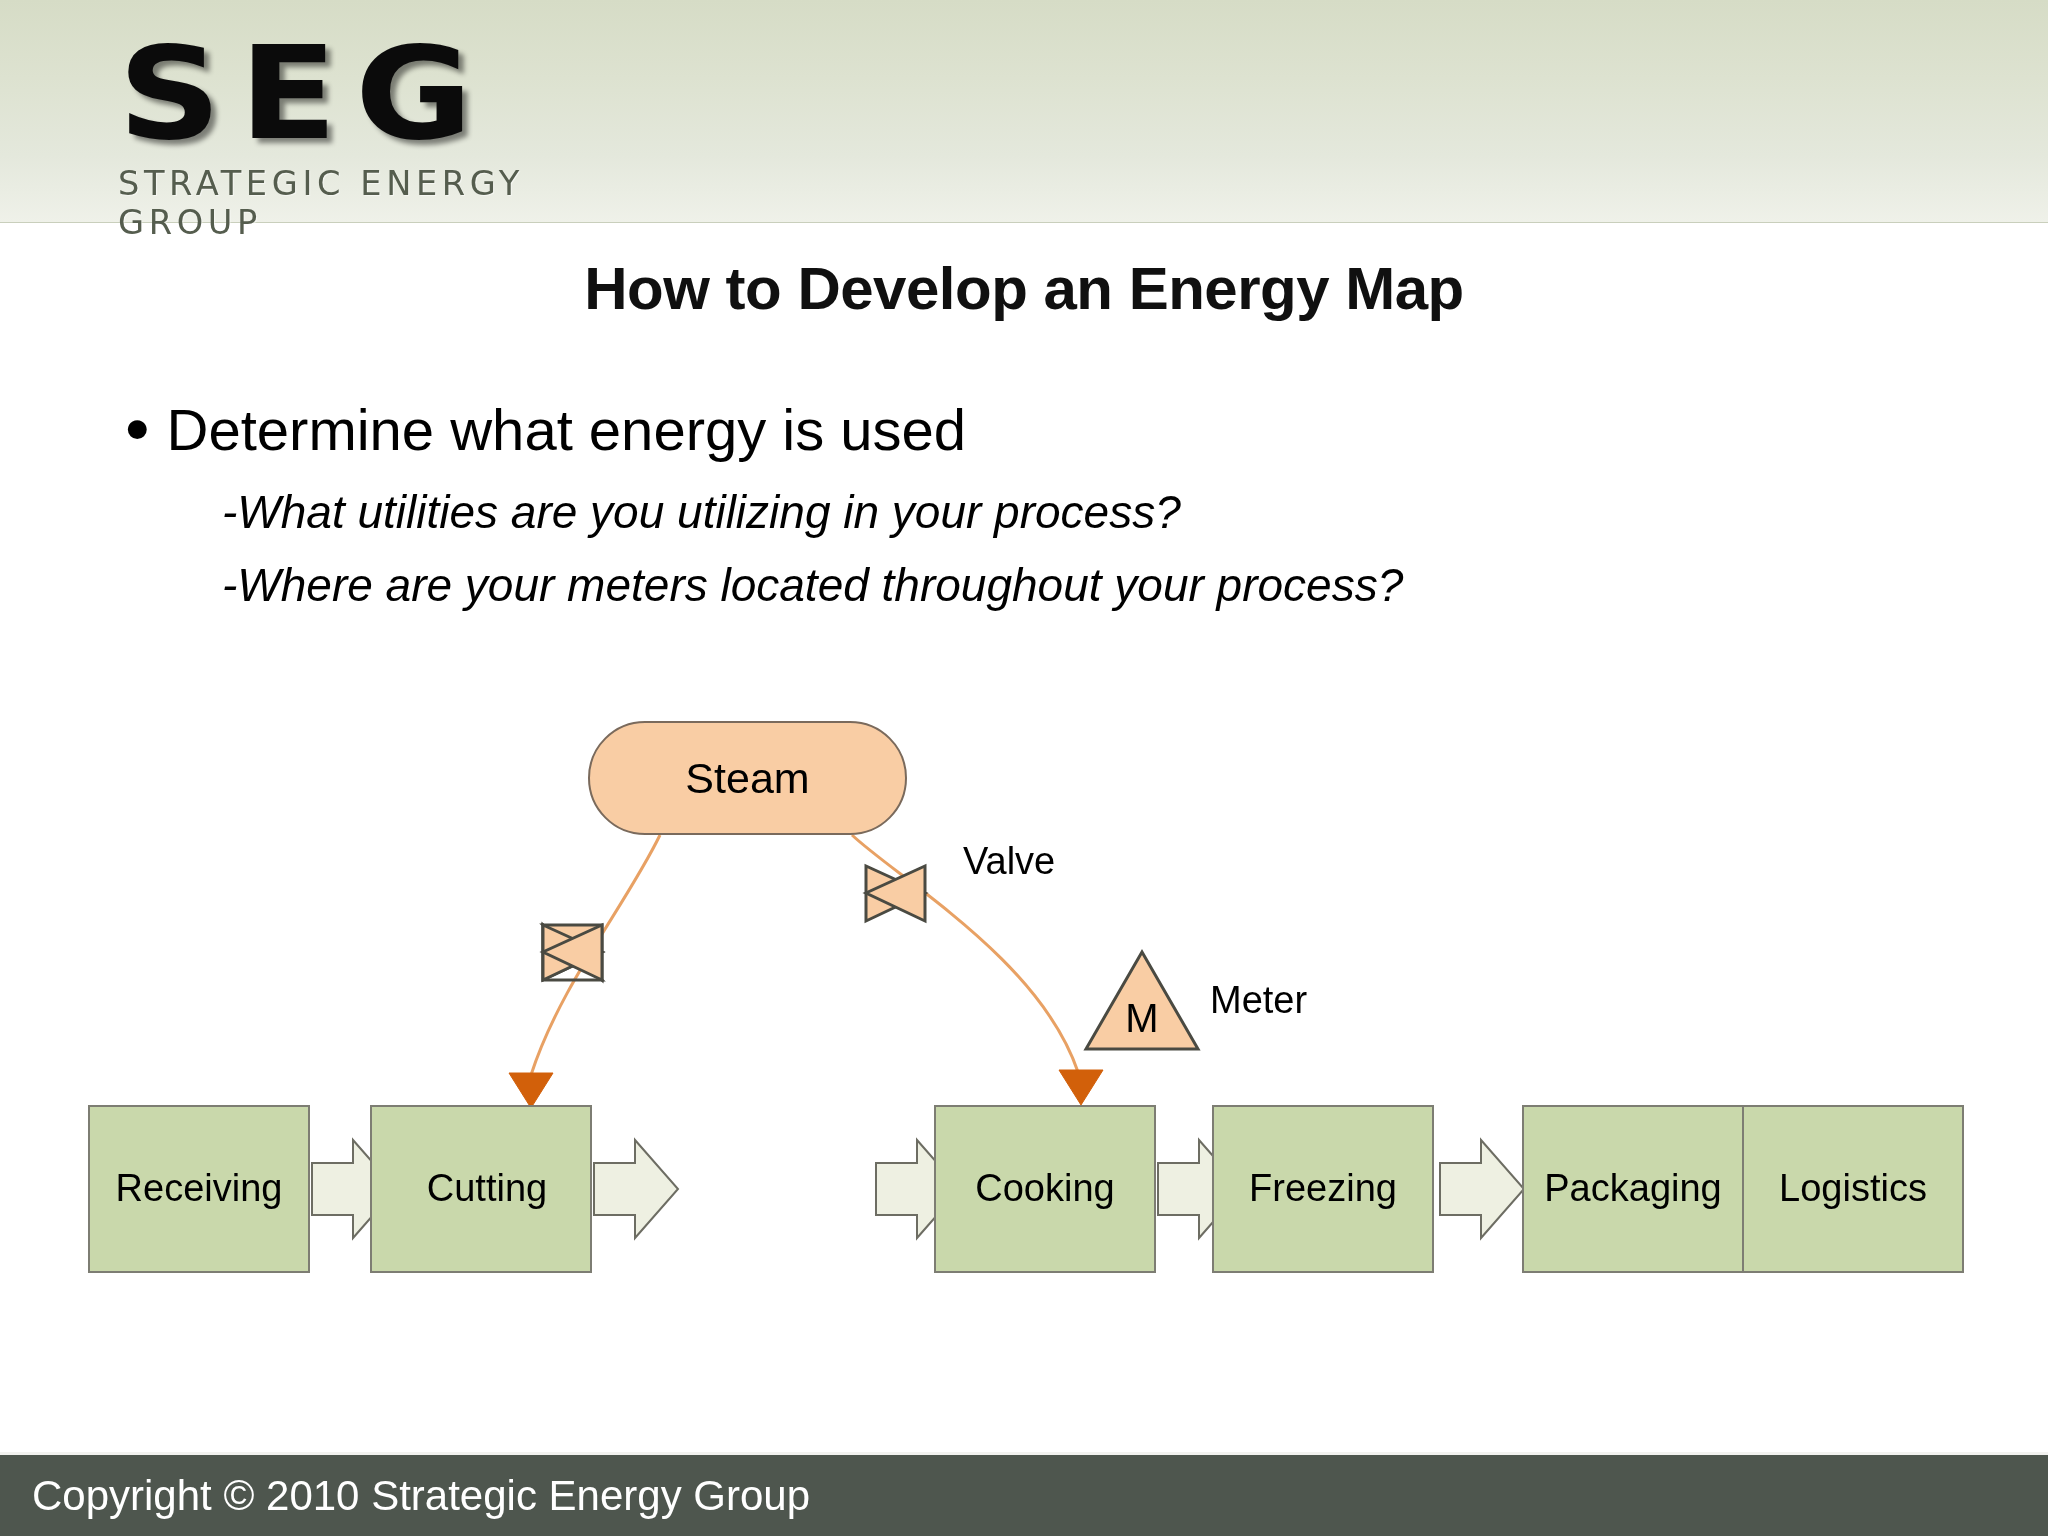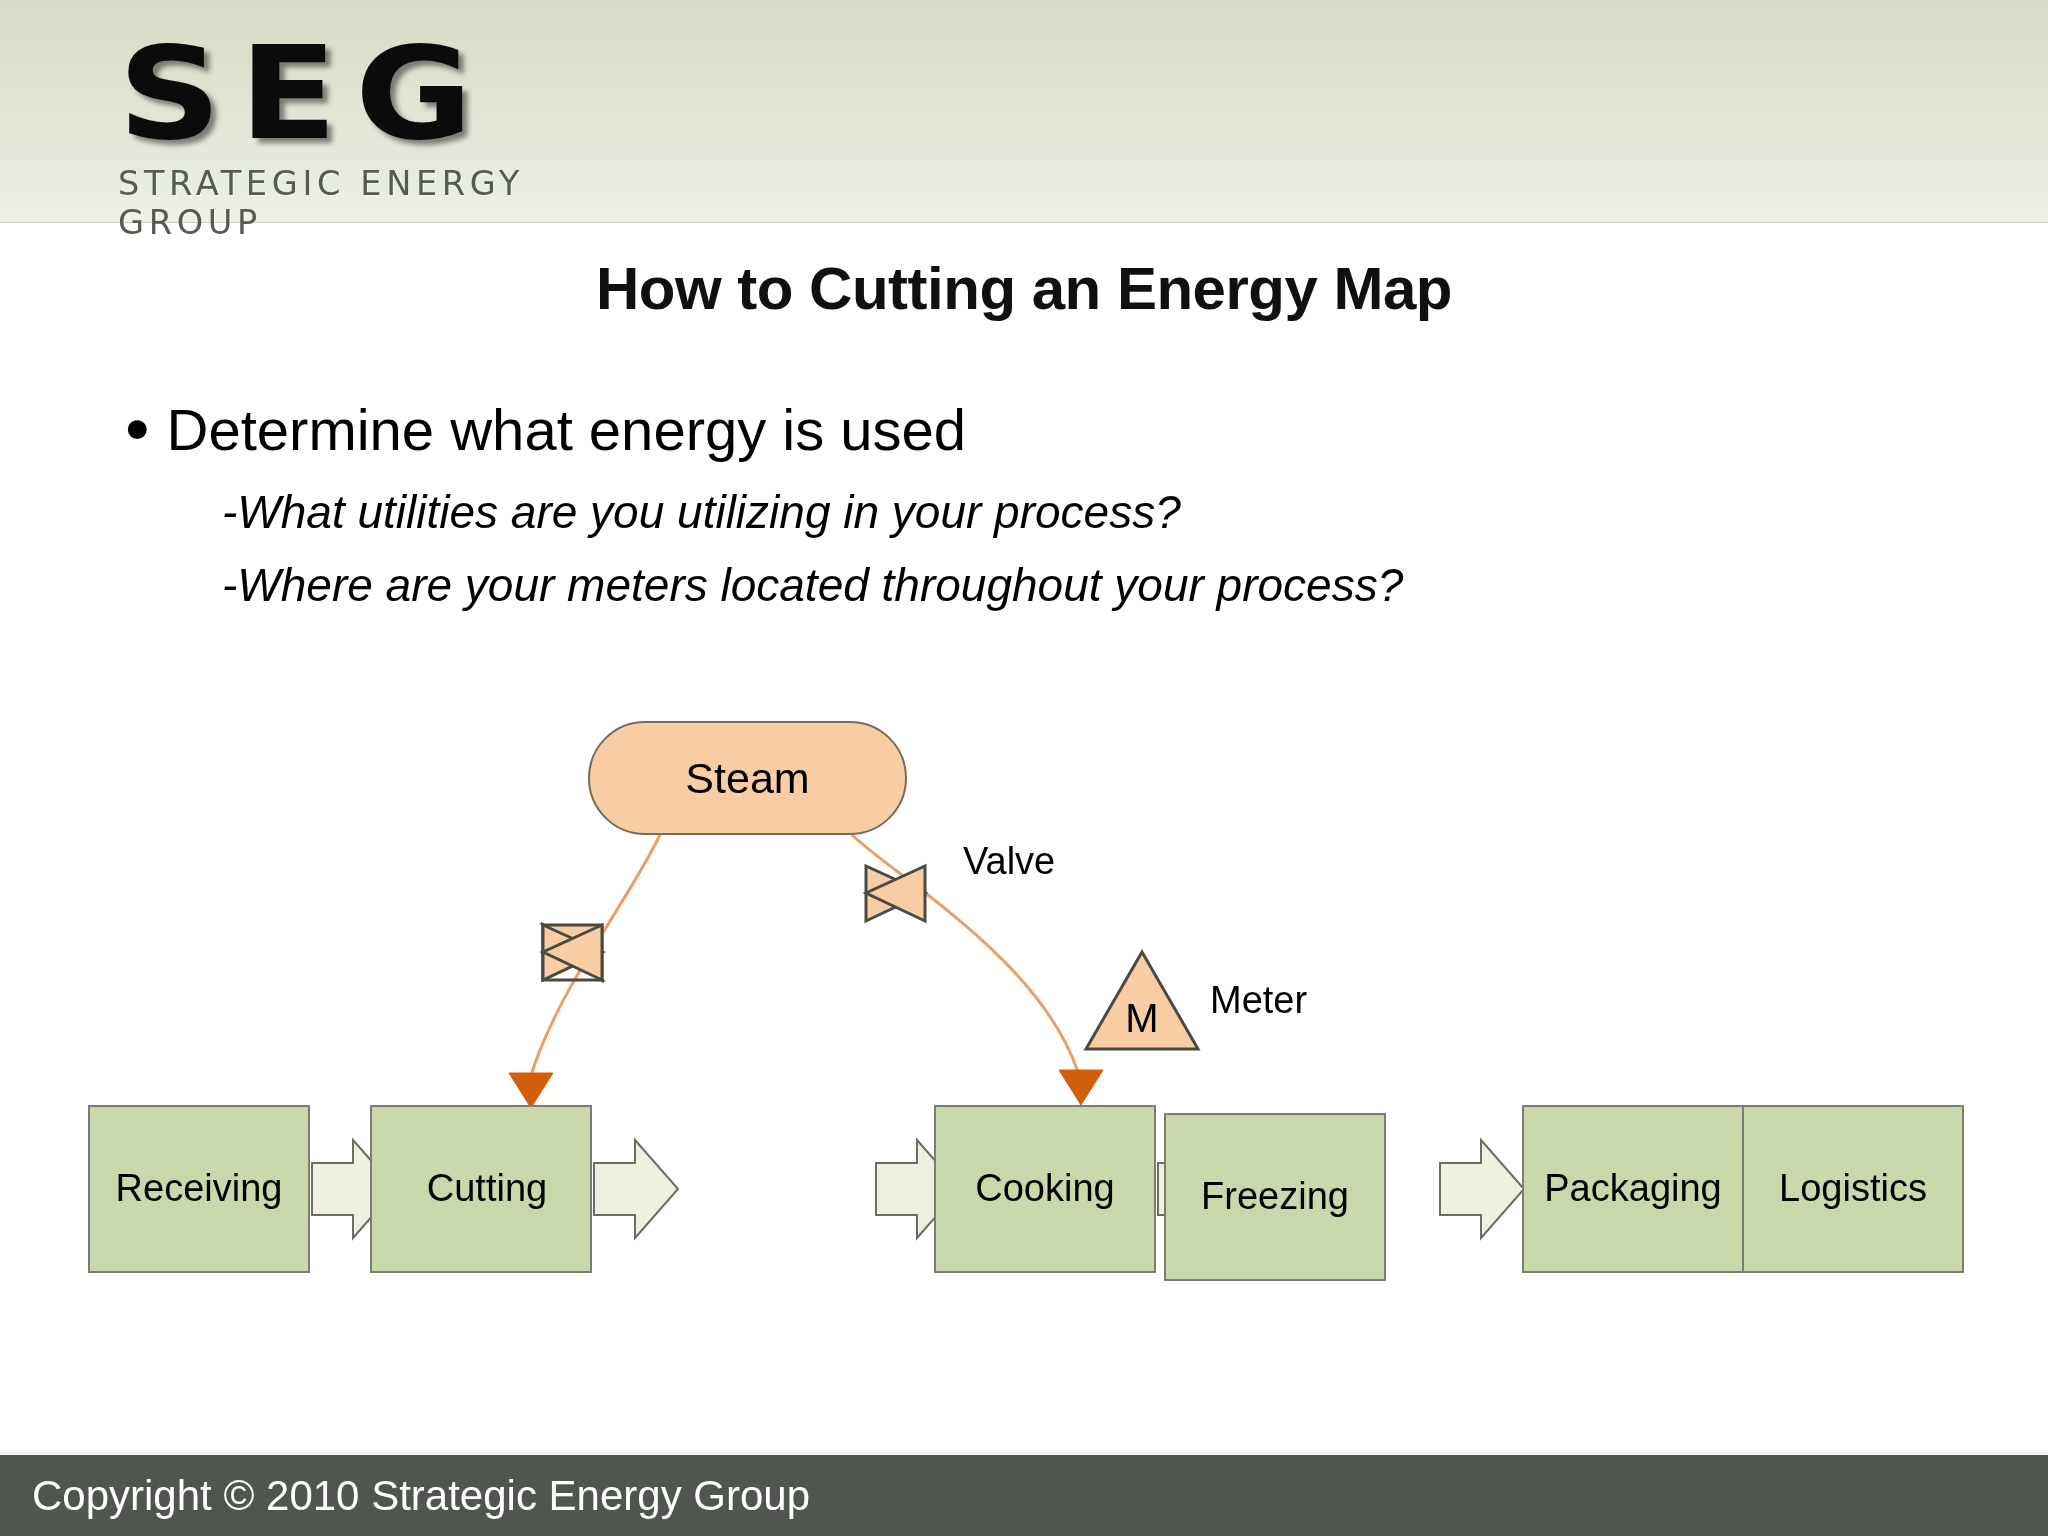--- a/index.html
+++ b/index.html
@@ -185,21 +185,21 @@
 </head>
 <body>
 
 <div id="header-band">
   <div id="logo-block">
     <div id="logo-mark">SEG</div>
     <div id="logo-tagline">STRATEGIC ENERGY GROUP</div>
   </div>
 </div>
 
-<div id="slide-title">How to Cutting an Energy Map</div>
+<div id="slide-title">How to Develop an Energy Map</div>
 
 <div id="bullet-main">
   <span class="bullet-dot">●</span><span>Determine what energy is used</span>
 </div>
 <div class="sub-bullet" id="sub-bullet-1">-What utilities are you utilizing in your process?</div>
 <div class="sub-bullet" id="sub-bullet-2">-Where are your meters located throughout your process?</div>
 
 <svg id="diagram" viewBox="0 0 2048 1536">
 
   <path d="M 660 835 C 626 905, 560 985, 531 1075" fill="none" stroke="#e8a164" stroke-width="3"></path>
@@ -259,21 +259,21 @@
 <div id="process-chain">
   <div class="process-box" style="left:0px; width:222px;">
     <span>Receiving</span>
   </div>
   <div class="process-box" style="left:282px; width:222px;padding-left:12px;">
     <span>Cutting</span>
   </div>
   <div class="process-box" style="left:846px; width:222px;">
     <span>Cooking</span>
   </div>
-  <div class="process-box" style="left:1076px; width:222px;margin-top:8px;">
+  <div class="process-box" style="left:1124px; width:222px;">
     <span>Freezing</span>
   </div>
   <div class="process-box" style="left:1434px; width:222px;">
     <span>Packaging</span>
   </div>
   <div class="process-box" style="left:1654px; width:222px;">
     <span>Logistics</span>
   </div>
 </div>
 

